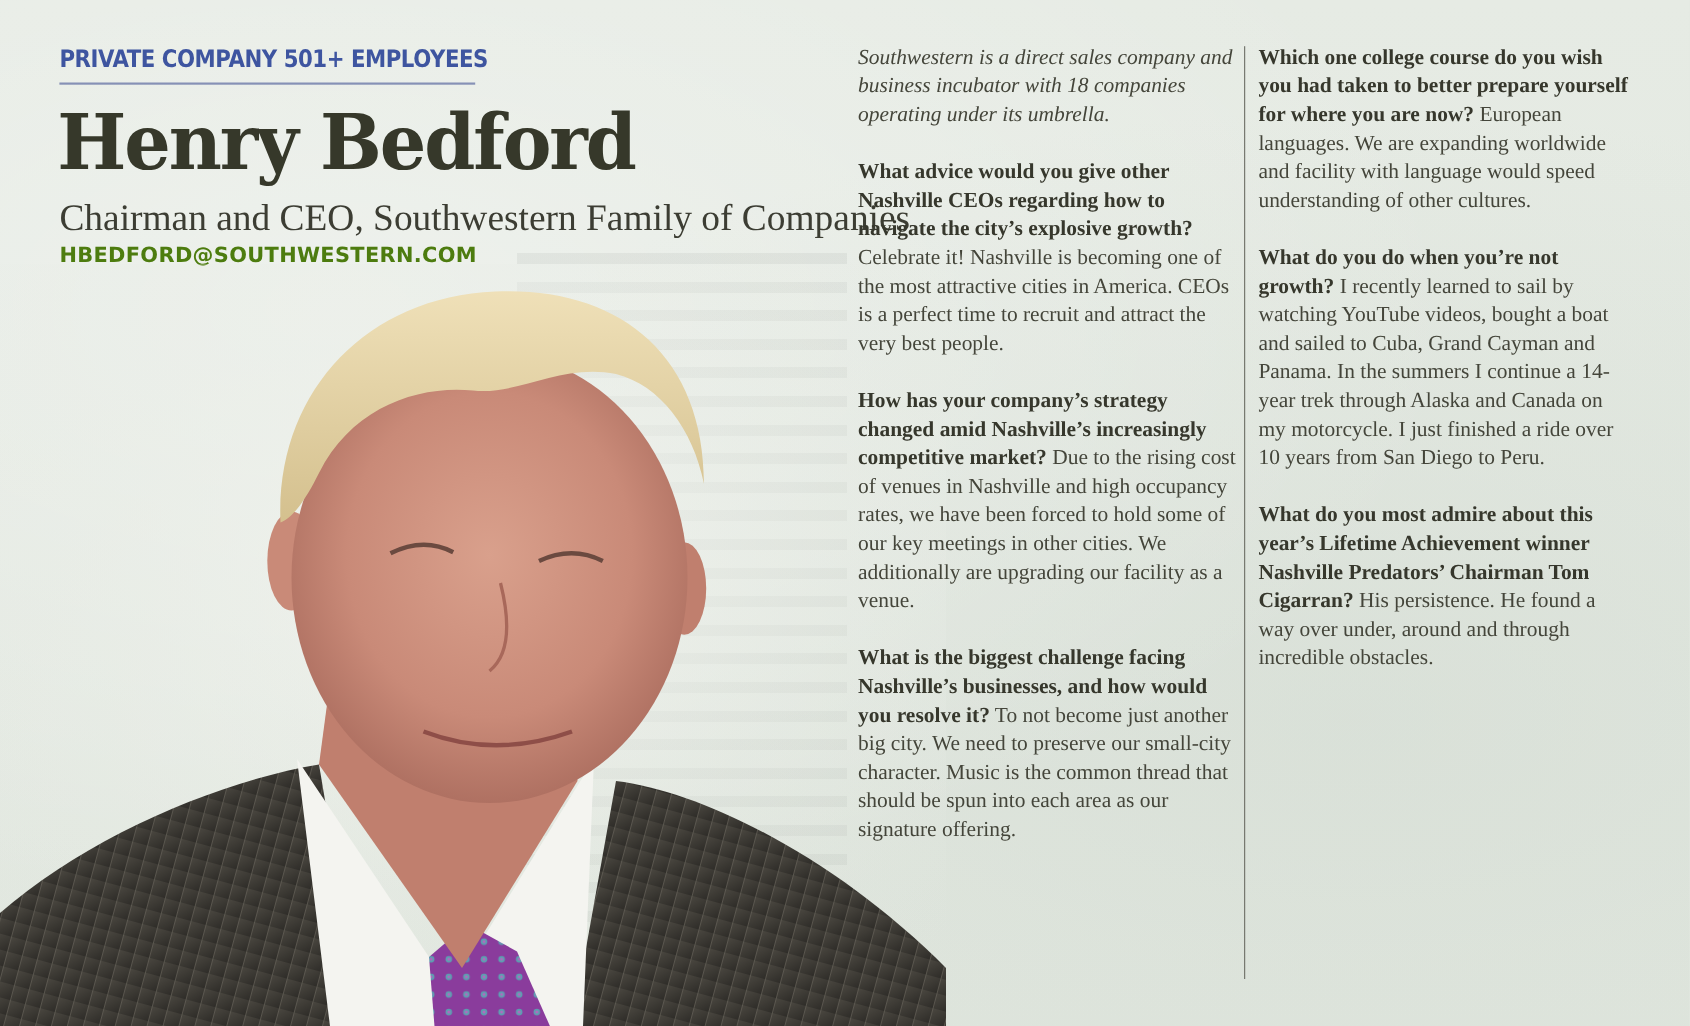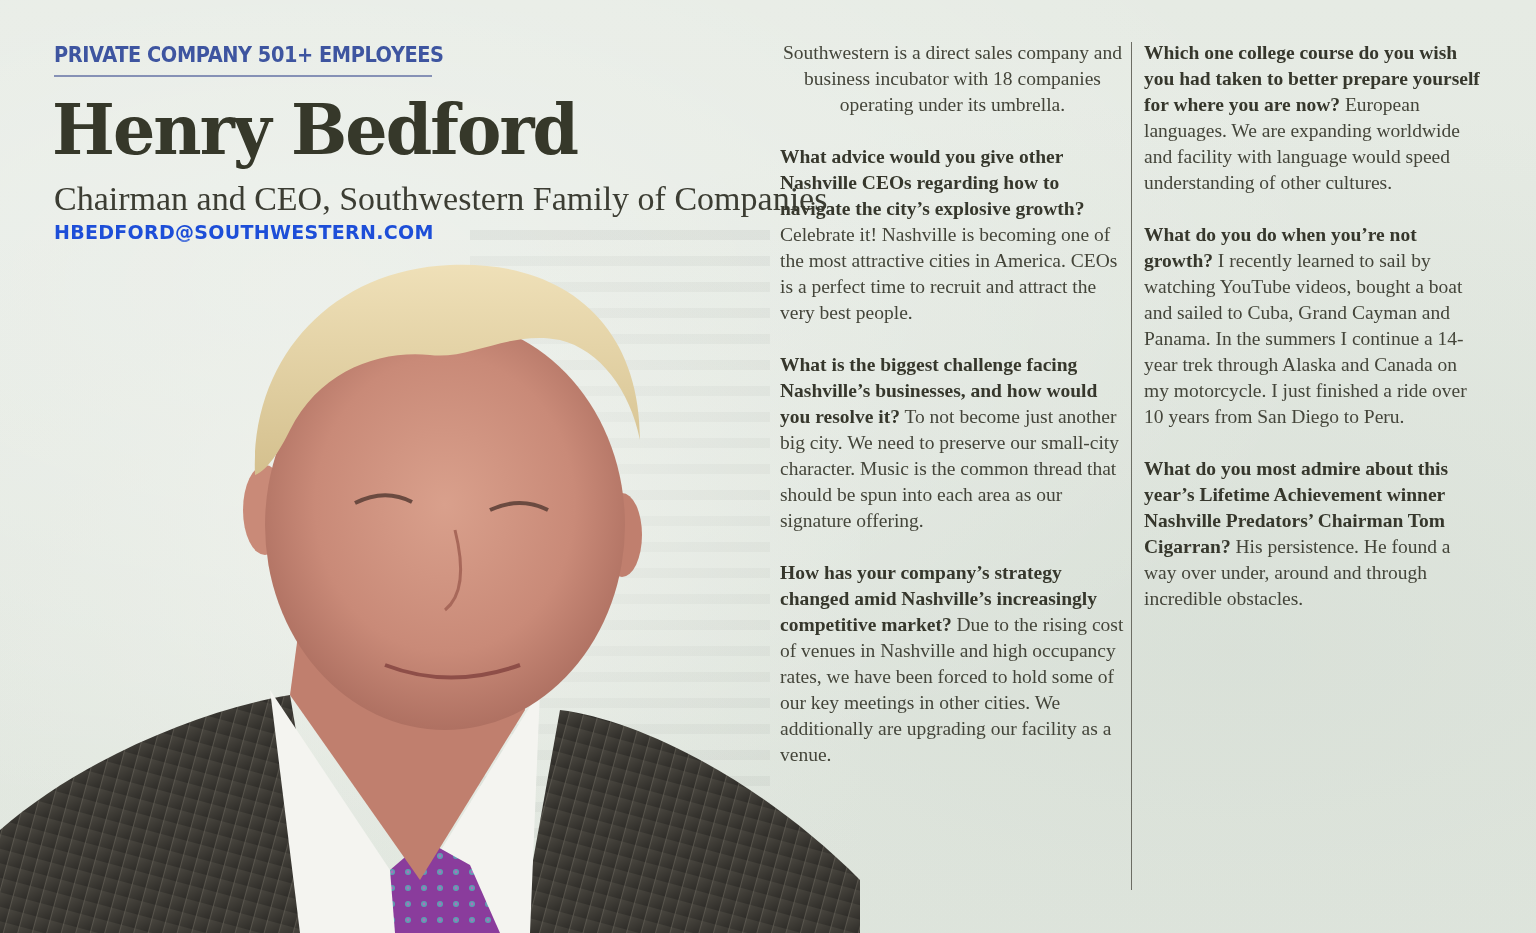--- a/index.html
+++ b/index.html
@@ -40,41 +40,41 @@
     }
     .title {
       position: absolute; left: 54px; top: 180px;
       font-family: "Liberation Serif", "DejaVu Serif", serif;
       font-size: 34px; color: #3c3d33; white-space: nowrap;
     }
     .email {
       position: absolute; left: 54px; top: 221px;
       font-family: "DejaVu Sans", "Liberation Sans", sans-serif;
       font-weight: bold; font-size: 19px; letter-spacing: 0.3px;
-      color: #1d4ed8; white-space: nowrap;
+      color: #4d7c0f; white-space: nowrap;
     }
     
     .portrait {
       position: absolute; left: 0; top: 240px; width: 860px; height: 693px;
       overflow: hidden;
     }
     .portrait svg { width: 100%; height: 100%; display: block; }
 
     .col {
       position: absolute; top: 40px;
       font-family: "Liberation Serif", "DejaVu Serif", serif;
       font-size: 19.5px; line-height: 26px; color: #44453a;
     }
     .col1 { left: 780px; width: 345px; }
     .col2 { left: 1144px; width: 340px; }
     .col-divider {
       position: absolute; left: 1131px; top: 42px; width: 1px; height: 848px;
       background: #6c6d64;
     }
-    .intro { margin-bottom: 26px; text-align: center; }
+    .intro { font-style: italic; margin-bottom: 26px; }
     .qa { margin-bottom: 26px; }
     .q { font-weight: bold; color: #36372c; }
   </style>
 </head>
 <body>
 
 <div class="bleed"></div>
 
 <div class="kicker">PRIVATE COMPANY 501+ EMPLOYEES</div>
 <div class="kicker-rule"></div>
@@ -139,26 +139,26 @@
   </svg>
 </div>
 
 <div class="col col1">
   <p class="intro">Southwestern is a direct sales company and business incubator with 18 companies operating under its umbrella.</p>
   <p class="qa">
     <span class="q">What advice would you give other Nashville CEOs regarding how to navigate the city’s explosive growth?</span>
     <span class="a">Celebrate it! Nashville is becoming one of the most attractive cities in America. CEOs is a perfect time to recruit and attract the very best people.</span>
   </p>
   <p class="qa">
+    <span class="q">How has your company’s strategy changed amid Nashville’s increasingly competitive market?</span>
+    <span class="a">Due to the rising cost of venues in Nashville and high occupancy rates, we have been forced to hold some of our key meetings in other cities. We additionally are upgrading our facility as a venue.</span>
+  </p>
+  <p class="qa">
     <span class="q">What is the biggest challenge facing Nashville’s businesses, and how would you resolve it?</span>
     <span class="a">To not become just another big city. We need to preserve our small-city character. Music is the common thread that should be spun into each area as our signature offering.</span>
-  </p>
-  <p class="qa">
-    <span class="q">How has your company’s strategy changed amid Nashville’s increasingly competitive market?</span>
-    <span class="a">Due to the rising cost of venues in Nashville and high occupancy rates, we have been forced to hold some of our key meetings in other cities. We additionally are upgrading our facility as a venue.</span>
   </p>
 </div>
 
 <div class="col-divider"></div>
 
 <div class="col col2">
   <p class="qa">
     <span class="q">Which one college course do you wish you had taken to better prepare yourself for where you are now?</span>
     <span class="a">European languages. We are expanding worldwide and facility with language would speed understanding of other cultures.</span>
   </p>

